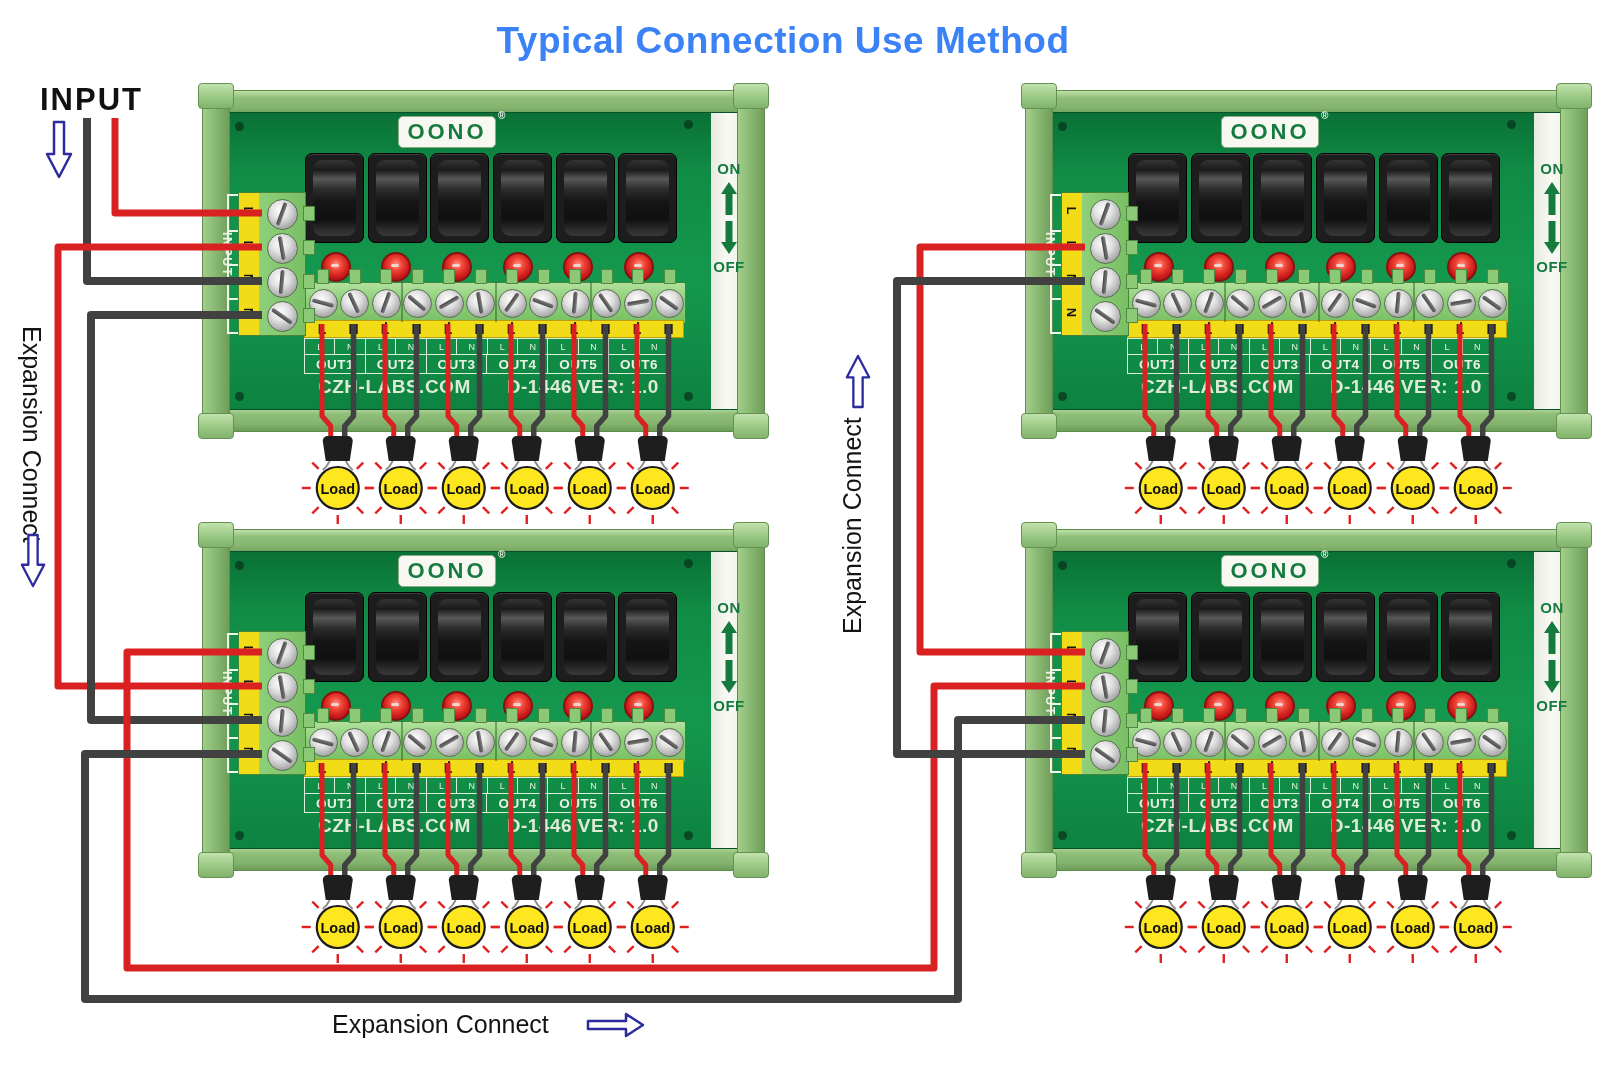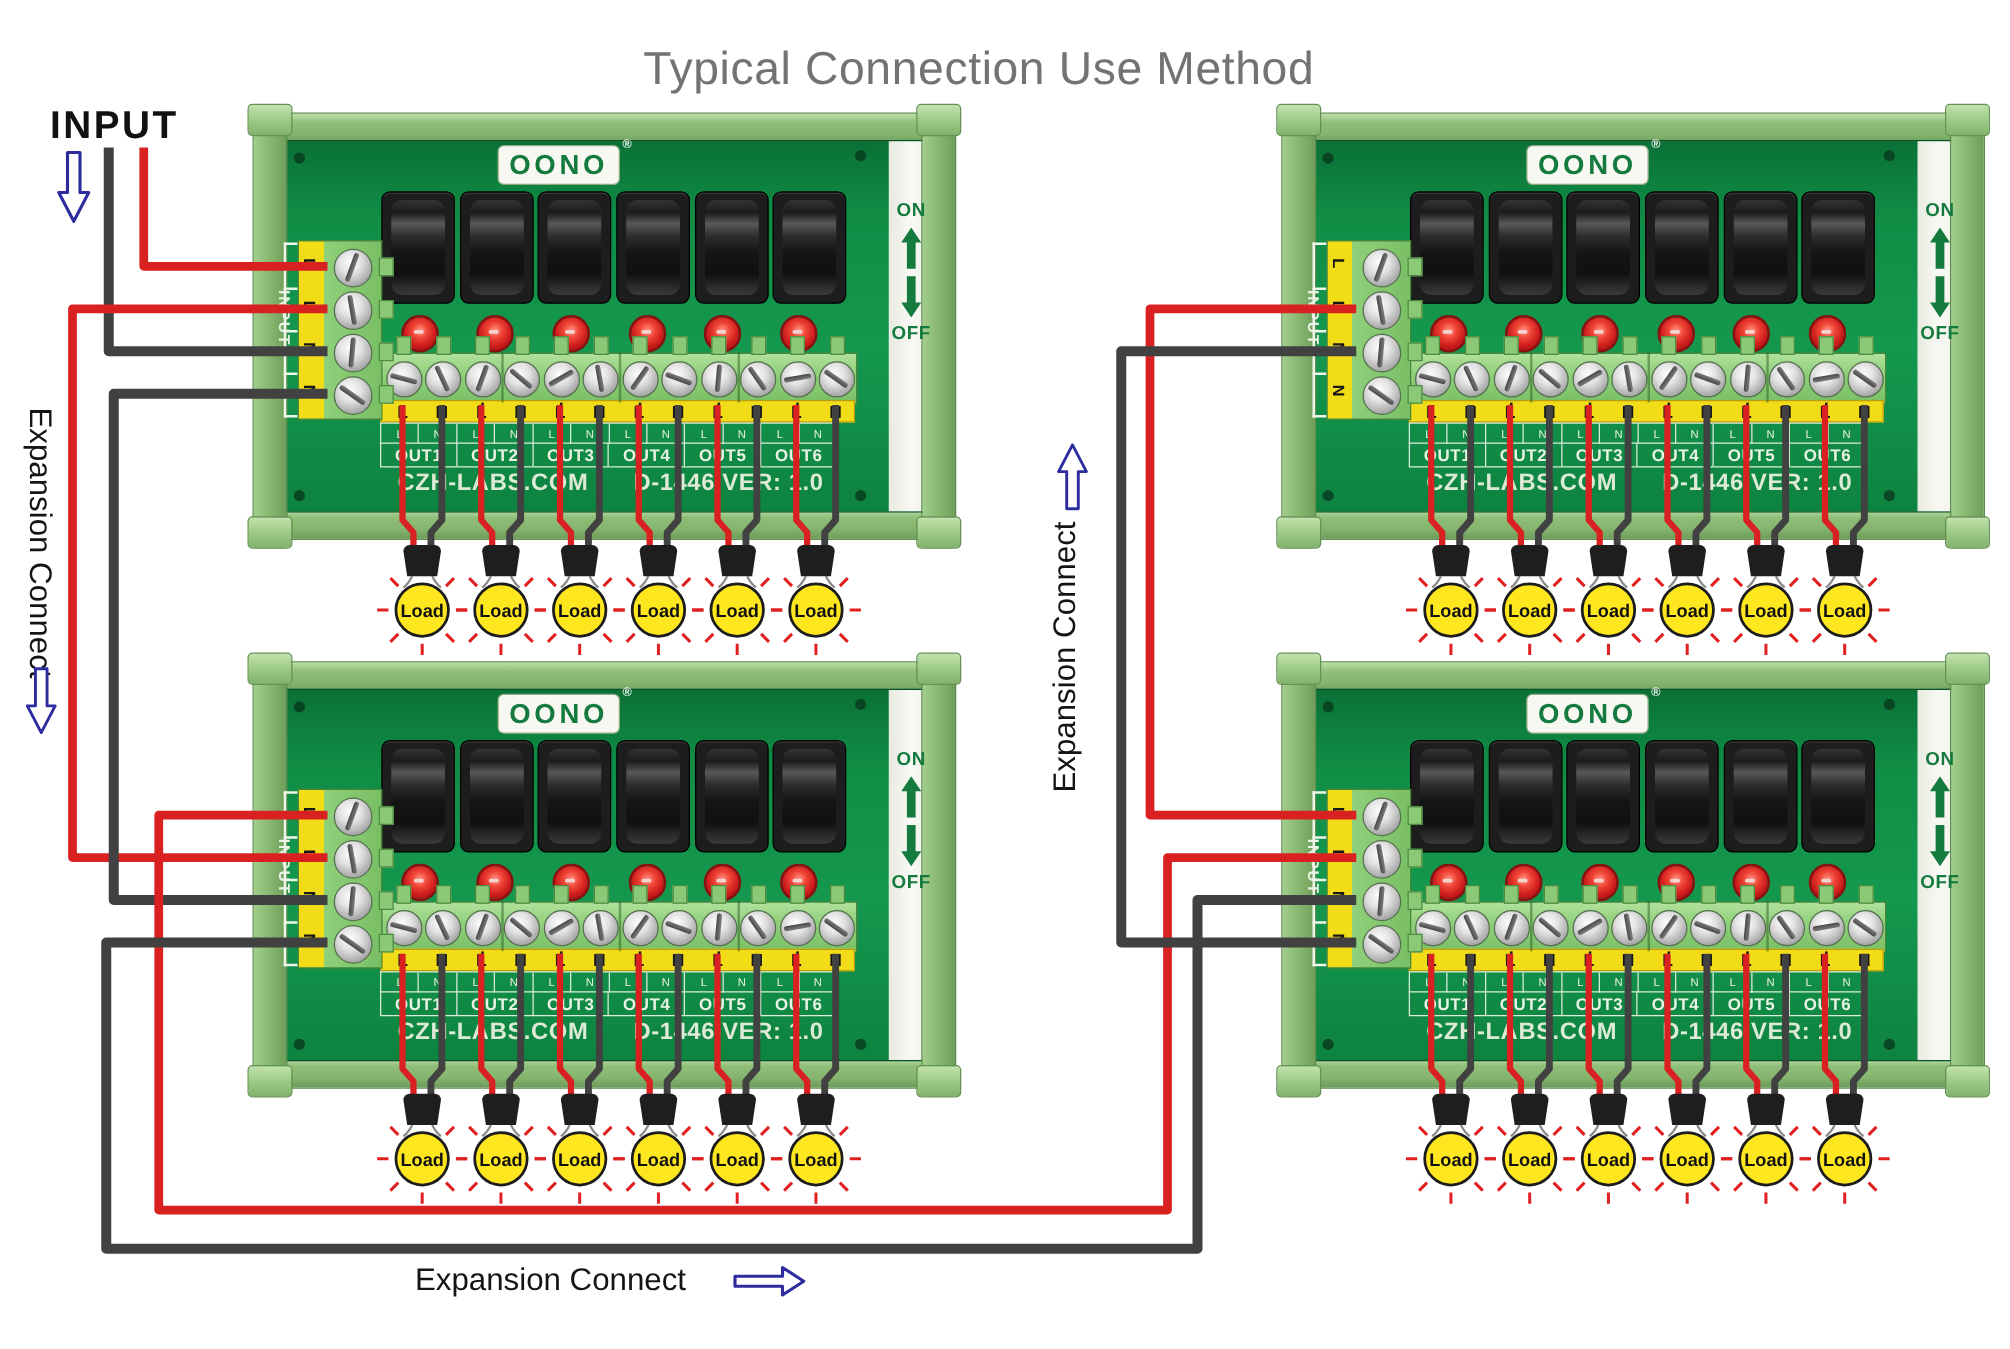--- a/index.html
+++ b/index.html
@@ -1,22 +1,22 @@
 <!DOCTYPE html>
 <html><head>
 <meta charset="utf-8">
 <style>
   html,body{margin:0;padding:0;background:#fff;}
   #stage{position:relative;width:1608px;height:1079px;background:#ffffff;overflow:hidden;
          font-family:"Liberation Sans", sans-serif;}
   .abs{position:absolute;}
 
   
-  .title{position:absolute;top:34px;left:calc(50% - 21px);transform:translateX(-50%);
-         font-size:37px;font-weight:400;color:#737373;letter-spacing:.5px;white-space:nowrap;z-index:6;}
+  .title{position:absolute;top:20px;left:calc(50% - 21px);transform:translateX(-50%);
+         font-size:37px;font-weight:700;color:#3b82f6;letter-spacing:.5px;white-space:nowrap;z-index:6;}
   .input-lab{position:absolute;left:40px;top:82px;font-size:31px;font-weight:700;color:#111;
          letter-spacing:2px;z-index:6;}
   .exp-lab{position:absolute;font-size:25px;color:#141414;white-space:nowrap;z-index:6;}
   .exp-left{left:46px;top:326px;transform:rotate(90deg);transform-origin:left top;}
   .exp-mid{left:838px;top:634px;transform:rotate(-90deg);transform-origin:left top;}
   .exp-bottom{left:332px;top:1010px;}
   .blue-arrow{position:absolute;z-index:6;}
 
   
   .module{position:absolute;width:565px;height:356px;z-index:1;}

